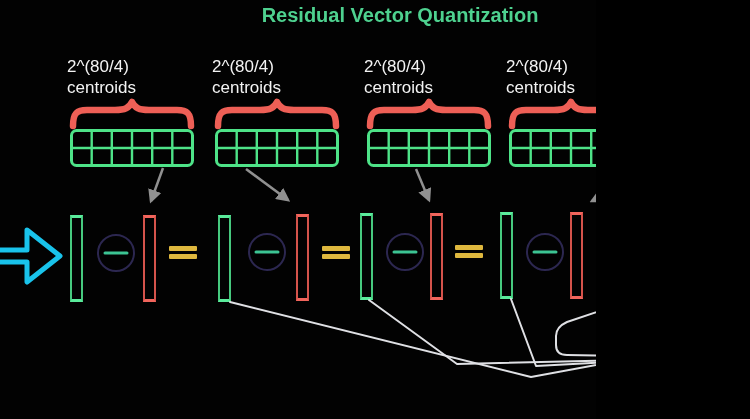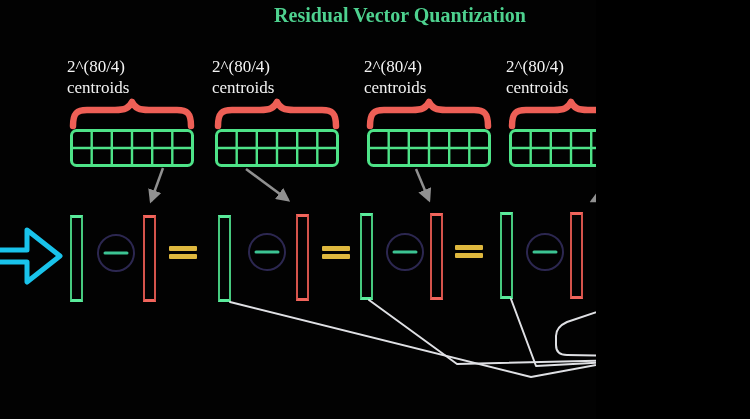--- a/index.html
+++ b/index.html
@@ -1,19 +1,19 @@
 <!DOCTYPE html>
 <html style="--bg: #020202; --title-green: #4ed18f; --label-white: #f3f3f3; --grid-green: #4ee388; --vector-green: #46c97e; --vector-green-cap: #5aeb9b; --vector-red: #d5534b; --vector-red-cap: #f1655c; --coral: #ee5f56; --gold: #dfb83e; --teal-minus: #3cc493; --circle-outline: #2c2750; --cyan: #19c3eb; --line-white: #dfe0e4; --arrow-gray: #909090;"><head>
 <meta charset="utf-8">
 <style>
   html,body{margin:0;padding:0;background:#000;}
   .stage{
     position:relative;width:596px;height:419px;overflow:hidden;
     background:var(--bg);
-    font-family:Liberation Serif, serif;
+    font-family:Liberation Sans, sans-serif;
   }
   .title{
     position:absolute;top:4px;left:400px;transform:translateX(-50%);
     color:var(--title-green);font-size:20px;font-weight:bold;white-space:nowrap;
   }
   .group{position:absolute;top:56px;width:130px;}
   .lbl{
     width:100%;text-align:left;color:var(--label-white);
     font-size:17px;line-height:21px;white-space:nowrap;
   }

